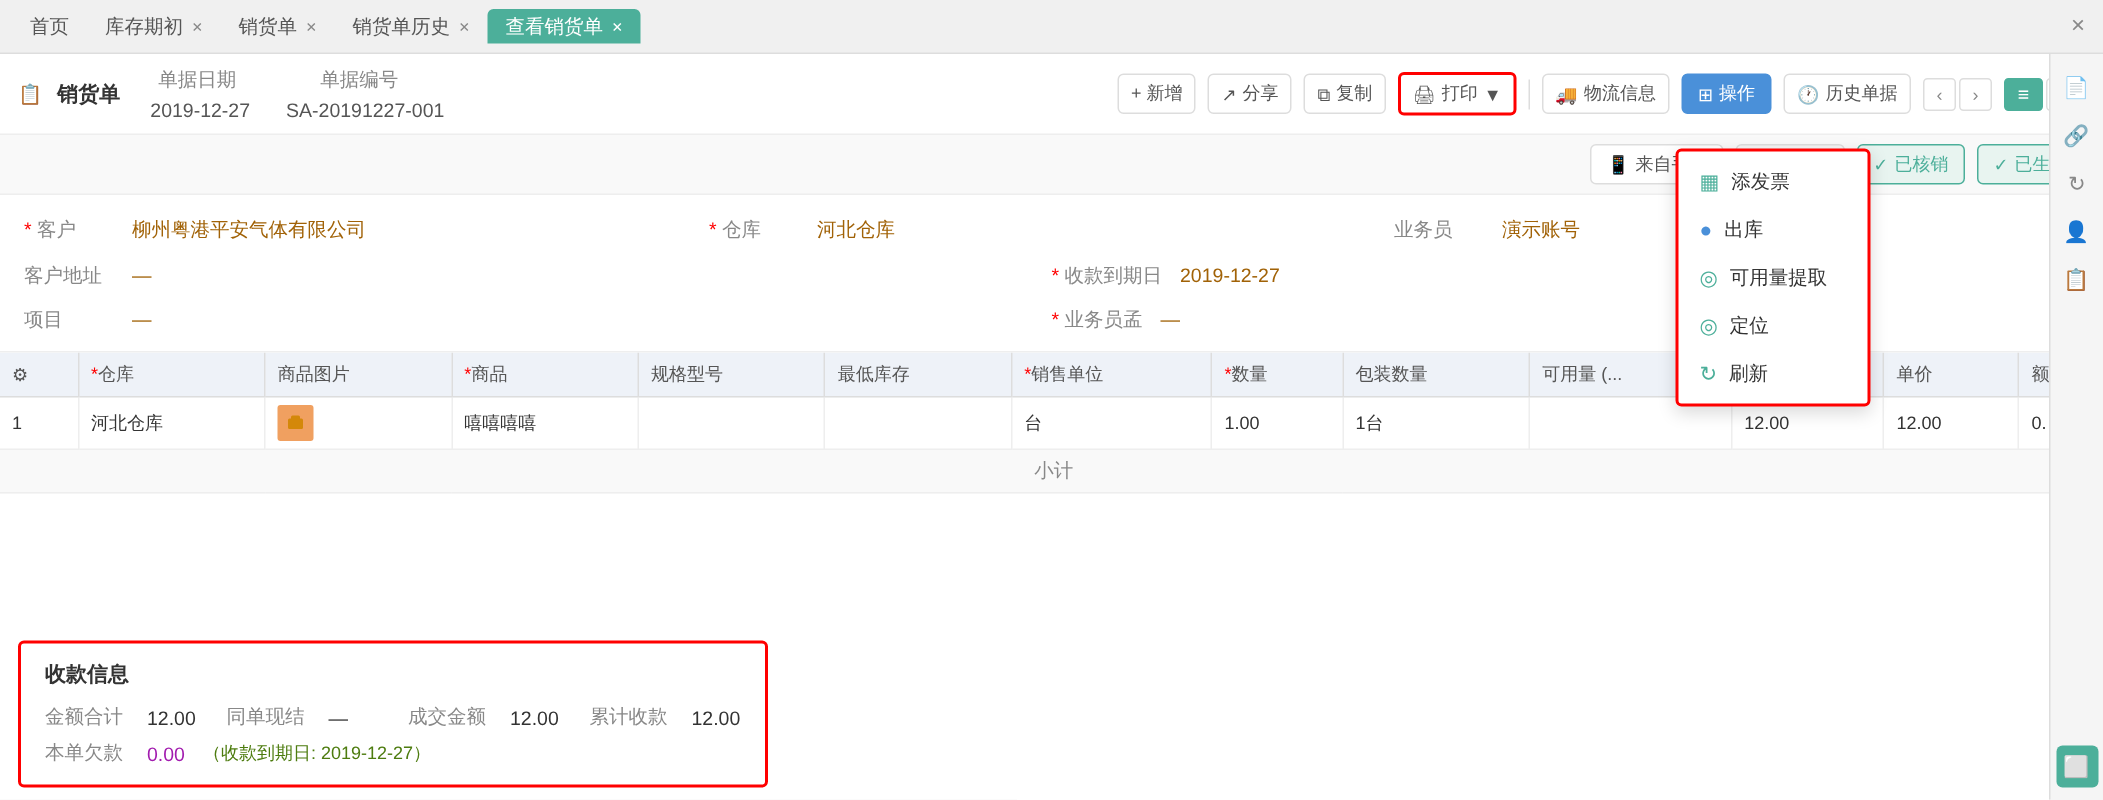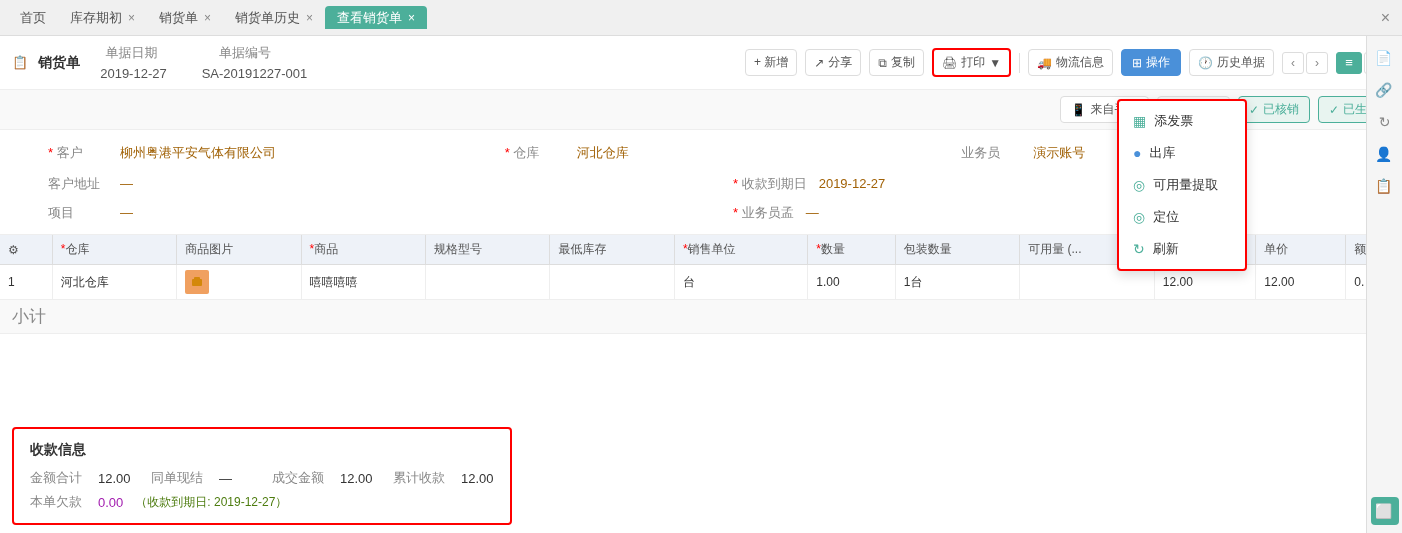--- a/index.html
+++ b/index.html
@@ -54,35 +54,35 @@
       display: flex; align-items: center; gap: 4px; padding: 4px 10px; border-radius: 4px;
       font-size: 12px; cursor: pointer;
     }
     .status-badge.unchecked { background: #f5f5f5; color: #888; border: 1px solid #ddd; }
     .status-badge.checked { background: #e8f4f0; color: #4CAF9A; border: 1px solid #4CAF9A; }
     .status-badge.effective { background: #e8f4f0; color: #4CAF9A; border: 1px solid #4CAF9A; }
 
     
     .form-area { padding: 12px 16px; display: flex; flex-direction: column; gap: 10px; }
     .form-row { display: flex; align-items: center; gap: 0; }
-    .form-field { display: flex; align-items: center; flex: 1; min-width: 0; margin-left: 32px; }
+    .form-field { display: flex; align-items: center; flex: 1; min-width: 0; }
     .field-label { color: #888; white-space: nowrap; min-width: 60px; font-size: 13px; }
     .field-label.required::before { content: '* '; color: red; }
     .field-value { color: #a16207; font-size: 13px; padding: 2px 4px; }
     .add-note { color: #4CAF9A; cursor: pointer; font-size: 13px; display: flex; align-items: center; gap: 2px; }
 
     
     .table-container { flex: 1; overflow: auto; border-top: 1px solid #eee; }
     table { width: 100%; border-collapse: collapse; font-size: 12px; }
     thead tr { background: #eef2f8; }
     th { padding: 6px 8px; text-align: left; border-right: 1px solid #ddd; border-bottom: 1px solid #ddd; white-space: nowrap; color: #555; font-weight: normal; }
     th .required { color: red; }
     td { padding: 5px 8px; border-right: 1px solid #eee; border-bottom: 1px solid #eee; white-space: nowrap; }
     tr.data-row td { background: #fff; }
-    tr.subtotal-row td { background: #f9f9f9; font-size: 17px; color: #888; }
+    tr.subtotal-row td { background: #f9f9f9; font-size: 13px; color: #888; text-align: center; }
     .product-thumb { width: 24px; height: 24px; background: #f0a060; display: inline-flex; align-items: center; justify-content: center; border-radius: 2px; }
 
     
     .payment-box {
       margin: 8px 12px; border: 2px solid red; border-radius: 4px; padding: 12px 16px;
       background: white; max-width: 500px;
     }
     .payment-title { font-size: 14px; font-weight: bold; color: #333; margin-bottom: 10px; }
     .payment-grid { display: grid; grid-template-columns: 1fr 1fr 1fr 1fr; gap: 6px 20px; }
     .payment-item { display: flex; align-items: center; gap: 8px; font-size: 13px; }
@@ -166,21 +166,21 @@
         <span class="doc-icon">📋</span>
         <span class="doc-title">销货单</span>
       </div>
       <div class="doc-meta">
         <span>
           <span class="label">单据日期</span>
           <span style="margin-left:4px;">2019-12-27</span>
         </span>
         <span>
           <span class="label">单据编号</span>
-          <span style="margin-left:19px;">SA-20191227-001</span>
+          <span style="margin-left:8px;">SA-20191227-001</span>
         </span>
       </div>
     </div>
     <div class="doc-header-right">
       <button class="action-btn">
         <span>+ 新增</span>
       </button>
       <button class="action-btn">
         <span>↗</span>
         <span>分享</span>

